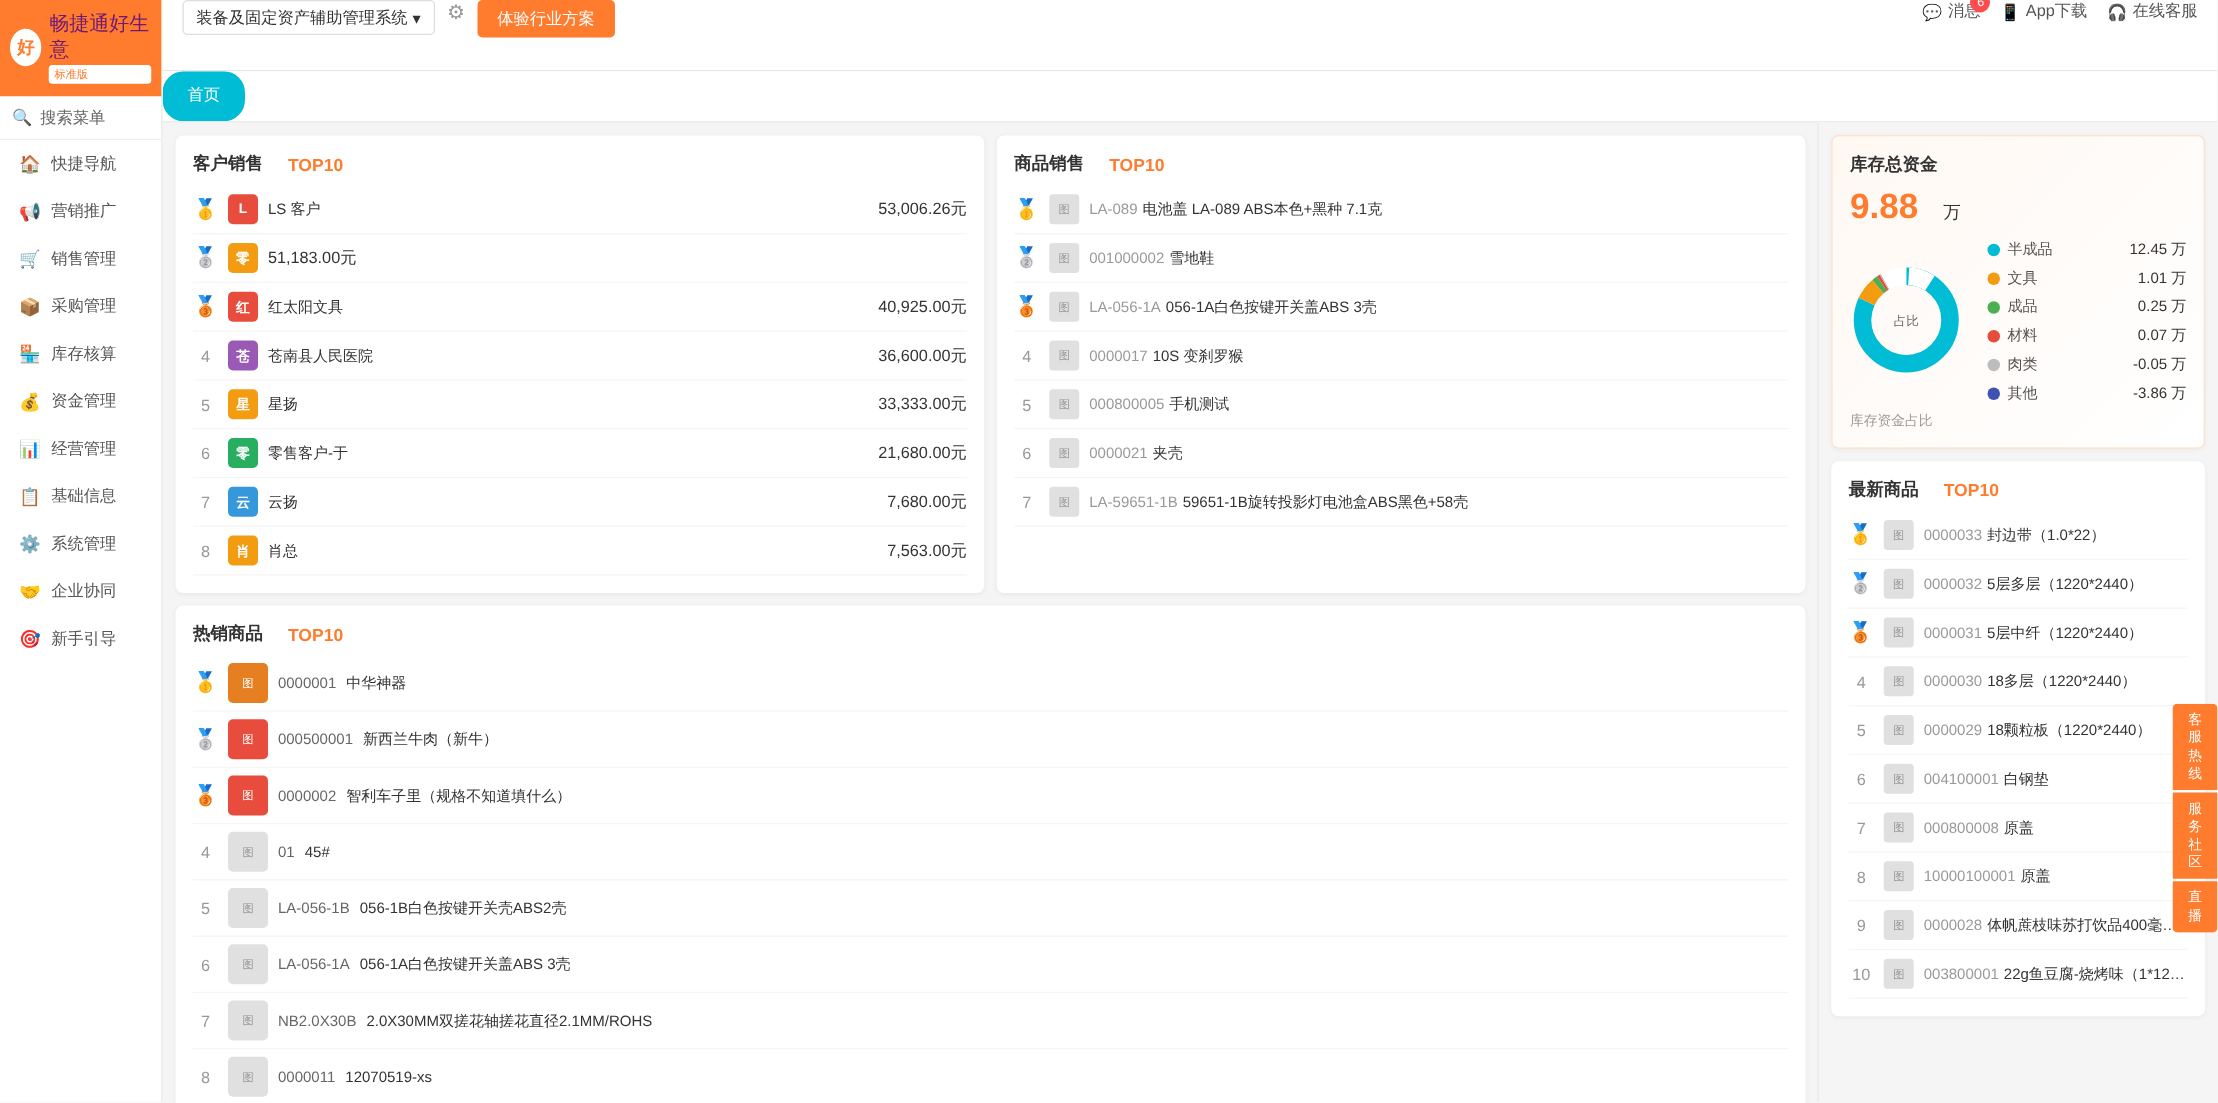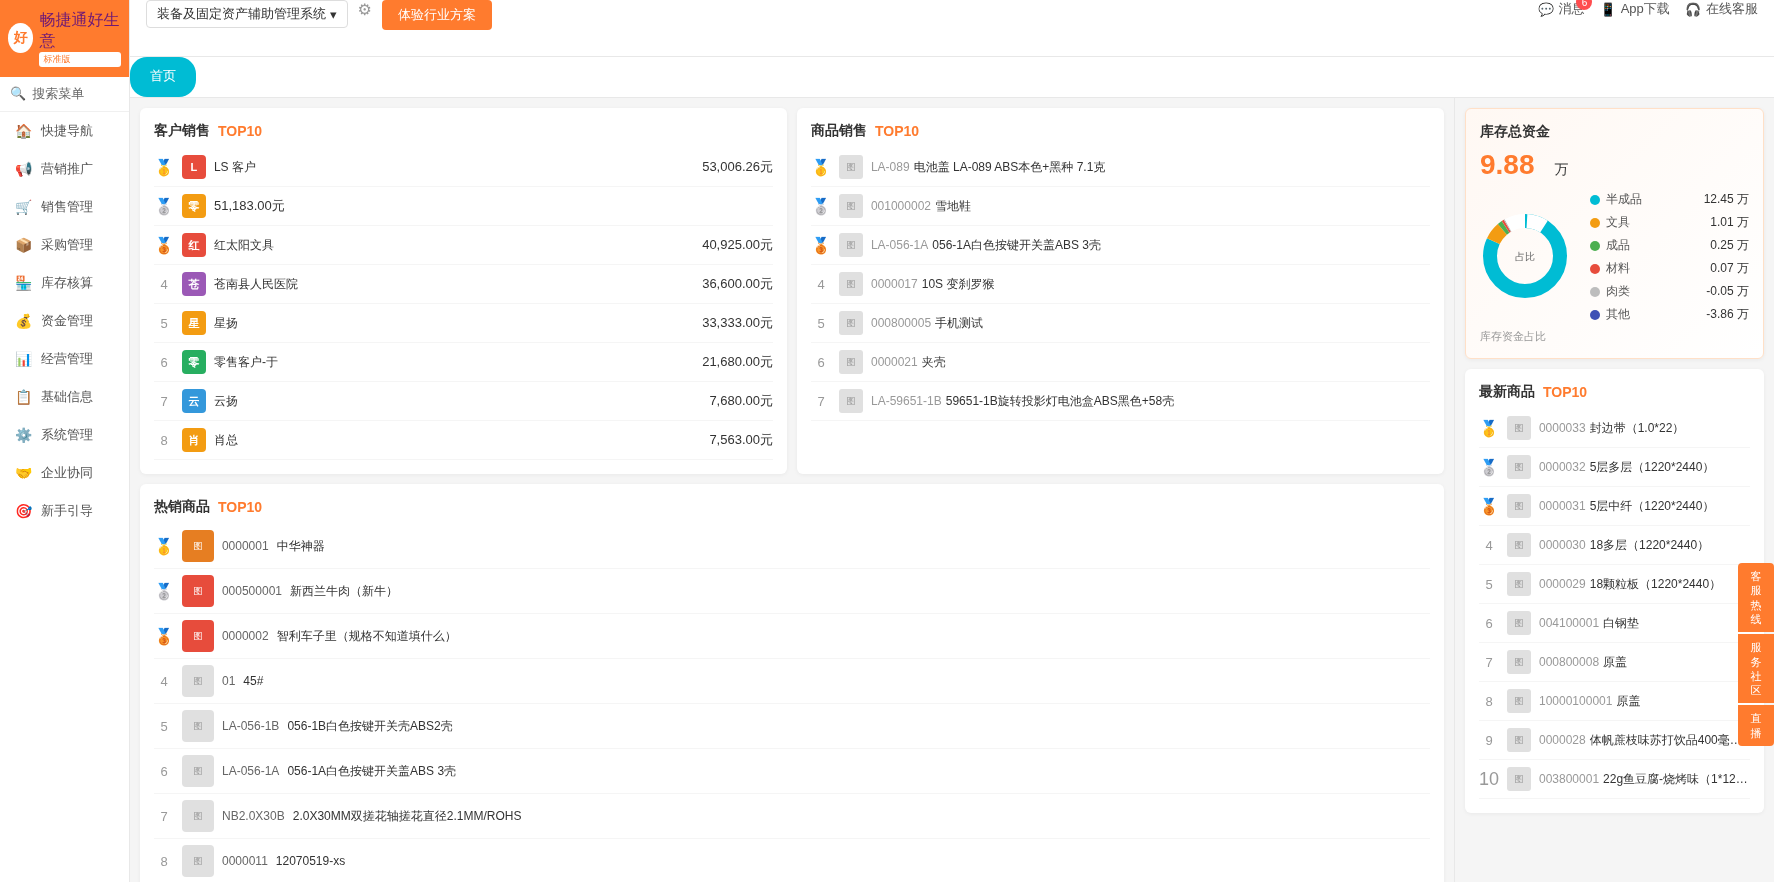--- a/index.html
+++ b/index.html
@@ -190,21 +190,21 @@
       z-index: 999;
     }
     .cs-btn {
       background: #ff7b2e; color: #fff; padding: 6px 8px;
       font-size: 11px; text-align: center; cursor: pointer;
       width: 36px; line-height: 1.3;
     }
     .cs-btn:first-child { border-radius: 4px 4px 0 0; }
     .cs-btn:last-child { border-radius: 0 0 4px 4px; }
 
-    .section-header { display: flex; align-items: center; gap: 8px; margin-bottom: 8px; }
+    .section-header { display: flex; align-items: center; gap: 20px; margin-bottom: 8px; }
     .section-title { font-size: 14px; font-weight: bold; color: #333; }
     .top10-label { color: #ff7b2e; font-size: 14px; font-weight: bold; }
 
     
     .two-col { display: flex; gap: 10px; }
     .two-col > .card { flex: 1; min-width: 0; }
   </style>
 </head>
 <body>
 
@@ -588,21 +588,21 @@
     <span style="width:20px;text-align:center;color:#999;font-size:13px;">8</span>
     <div class="prod-avatar">图</div>
     <span class="rank-name"><span style="color:#999;margin-right:4px;">10000100001</span>原盖</span>
   </li>
             <li class="rank-item">
     <span style="width:20px;text-align:center;color:#999;font-size:13px;">9</span>
     <div class="prod-avatar">图</div>
     <span class="rank-name"><span style="color:#999;margin-right:4px;">0000028</span>体帆蔗枝味苏打饮品400毫升（1*15）</span>
   </li>
             <li class="rank-item">
-    <span style="width:20px;text-align:left;color:#999;font-size:18px;">10</span>
+    <span style="width:20px;text-align:center;color:#999;font-size:13px;">10</span>
     <div class="prod-avatar">图</div>
     <span class="rank-name"><span style="color:#999;margin-right:4px;">003800001</span>22g鱼豆腐-烧烤味（1*12*20）</span>
   </li>
           </ul>
       </div>
     </div>
   </div>
 </div>
 
 <div class="cs-float">

